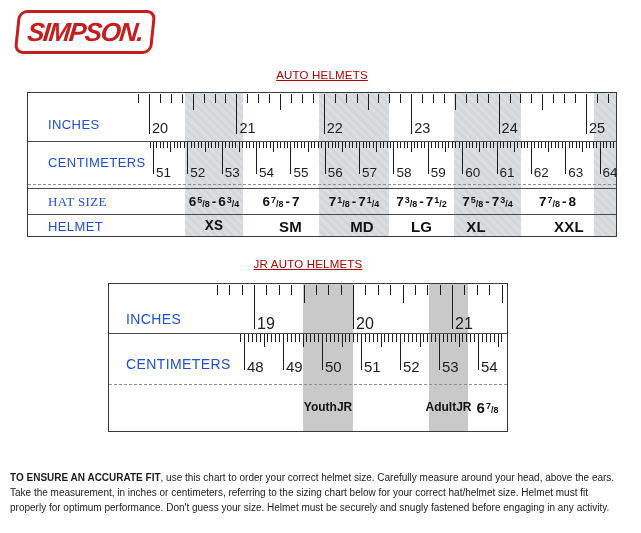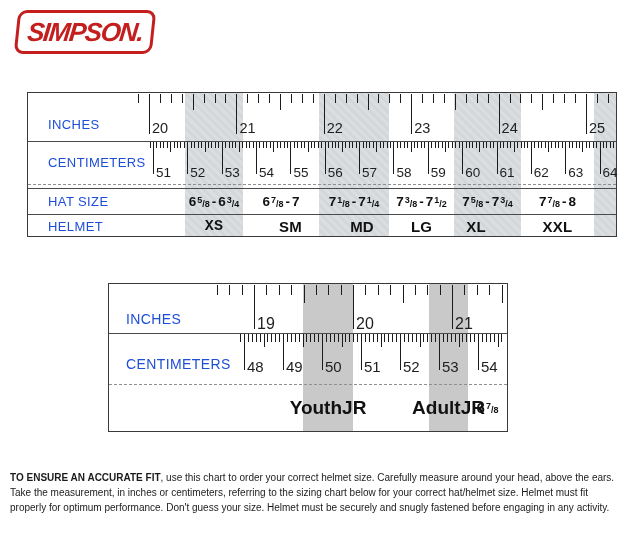--- a/index.html
+++ b/index.html
@@ -30,21 +30,21 @@
   .hline{position:absolute;left:0;right:0;height:0;z-index:2;}
   .hline.solid{border-top:1px solid #4a4a4a;}
   .hline.dashed{border-top:1px dashed #8f8f8f;}
   .row-label{position:absolute;z-index:3;font-size:13px;letter-spacing:.4px;color:#1d4ed8;white-space:nowrap;}
   .jr-table .row-label{font-size:14px;}
 
   .cell{position:absolute;z-index:3;display:flex;align-items:center;justify-content:center;
         text-align:center;font-weight:bold;color:#111;}
   .hat-cell{font-size:13.5px;white-space:nowrap;}
   .helmet-cell{font-size:15px;letter-spacing:.2px;}
-  .jr-size-cell{font-size:19px;line-height:15px;}
+  .jr-size-cell{font-size:12px;line-height:15px;}
   .jr-hat-cell{font-size:15px;white-space:nowrap;}
 
   .in{font-weight:bold;}
   .dash{font-weight:bold;margin:0 2px;}
   .fr{font-size:9px;font-weight:bold;margin-left:1px;letter-spacing:0;}
   .fn{vertical-align:3.5px;}
   .fd{vertical-align:0;}
 
   
   .footer{position:absolute;left:10px;top:460px;width:616px;font-size:10px;line-height:15px;color:#1b1b1b;}
@@ -52,20 +52,21 @@
 </style>
 </head>
 <body>
 
 <div class="page">
 
   <div class="logo">
     <span class="logo-text">SIMPSON.</span>
   </div>
 
+  <div class="section-title auto-title">AUTO HELMETS</div>
 
   <div class="table auto-table" id="auto-table">
     <div id="auto-bands">
         <div class="band auto" style="left: 157px; width: 58px;"></div>
         <div class="band auto" style="left: 291px; width: 70px;"></div>
         <div class="band auto" style="left: 426px; width: 67px;"></div>
         <div class="band auto" style="left: 566px; width: 22px;"></div>
       </div>
     <svg class="ruler-svg" id="auto-ruler" width="588" height="143">
         <line x1="110.5" x2="110.5" y1="1" y2="10" stroke="#1b1b1b" stroke-width="1"></line>
@@ -268,21 +269,21 @@
         <text x="505.85" y="84" fill="#1e1e1e" font-size="13.5" font-family="&quot;Liberation Sans&quot;, sans-serif">62</text>
         <text x="540.2" y="84" fill="#1e1e1e" font-size="13.5" font-family="&quot;Liberation Sans&quot;, sans-serif">63</text>
         <text x="574.55" y="84" fill="#1e1e1e" font-size="13.5" font-family="&quot;Liberation Sans&quot;, sans-serif">64</text>
       </svg>
     <div class="hline solid" style="top:48px;"></div>
     <div class="hline dashed" style="top:91px;"></div>
     <div class="hline solid" style="top:95px;"></div>
     <div class="hline solid" style="top:121px;"></div>
     <div class="row-label" style="left:20px;top:24px;">INCHES</div>
     <div class="row-label" style="left:20px;top:62px;">CENTIMETERS</div>
-    <div class="row-label" style="left:20px;top:101px;">HAT SIZE</div>
+    <div class="row-label" style="left:20px;top:101px;font-family:Liberation Serif, serif;">HAT SIZE</div>
     <div class="row-label" style="left:20px;top:126px;">HELMET</div>
     <div id="auto-cells">
         <div class="cell hat-cell" style="left: 157px; width: 58px; top: 96px; height: 25px;">
           <span class="in">6</span>
           <span class="fr"><span class="fn">5</span>/<span class="fd">8</span></span>
           <span class="dash">-</span>
           <span class="in">6</span>
           <span class="fr"><span class="fn">3</span>/<span class="fd">4</span></span>
         </div>
         <div class="cell helmet-cell" style="left: 157px; width: 58px; top: 122px; height: 22px; font-family: Liberation Mono, monospace;">XS</div>
@@ -316,24 +317,25 @@
           <span class="in">7</span>
           <span class="fr"><span class="fn">3</span>/<span class="fd">4</span></span>
         </div>
         <div class="cell helmet-cell" style="left: 426px; width: 44px; top: 122px; height: 22px;">XL</div>
         <div class="cell hat-cell" style="left: 493px; width: 73px; top: 96px; height: 25px;">
           <span class="in">7</span>
           <span class="fr"><span class="fn">7</span>/<span class="fd">8</span></span>
           <span class="dash">-</span>
           <span class="in">8</span>
         </div>
-        <div class="cell helmet-cell" style="left: 493px; width: 73px; top: 122px; height: 22px;">XXL</div>
+        <div class="cell helmet-cell" style="left: 493px; width: 96px; top: 122px; height: 22px;">XXL</div>
       </div>
   </div>
 
+  <div class="section-title jr-title">JR AUTO HELMETS</div>
 
   <div class="table jr-table" id="jr-table">
     <div id="jr-bands">
         <div class="band jr" style="left: 194px; width: 50px;"></div>
         <div class="band jr" style="left: 320px; width: 39px;"></div>
       </div>
     <svg class="ruler-svg" id="jr-ruler" width="398" height="147">
         <line x1="108.5" x2="108.5" y1="1" y2="11" stroke="#1b1b1b" stroke-width="1"></line>
         <line x1="120.5" x2="120.5" y1="1" y2="11" stroke="#1b1b1b" stroke-width="1"></line>
         <line x1="133.5" x2="133.5" y1="1" y2="11" stroke="#1b1b1b" stroke-width="1"></line>

